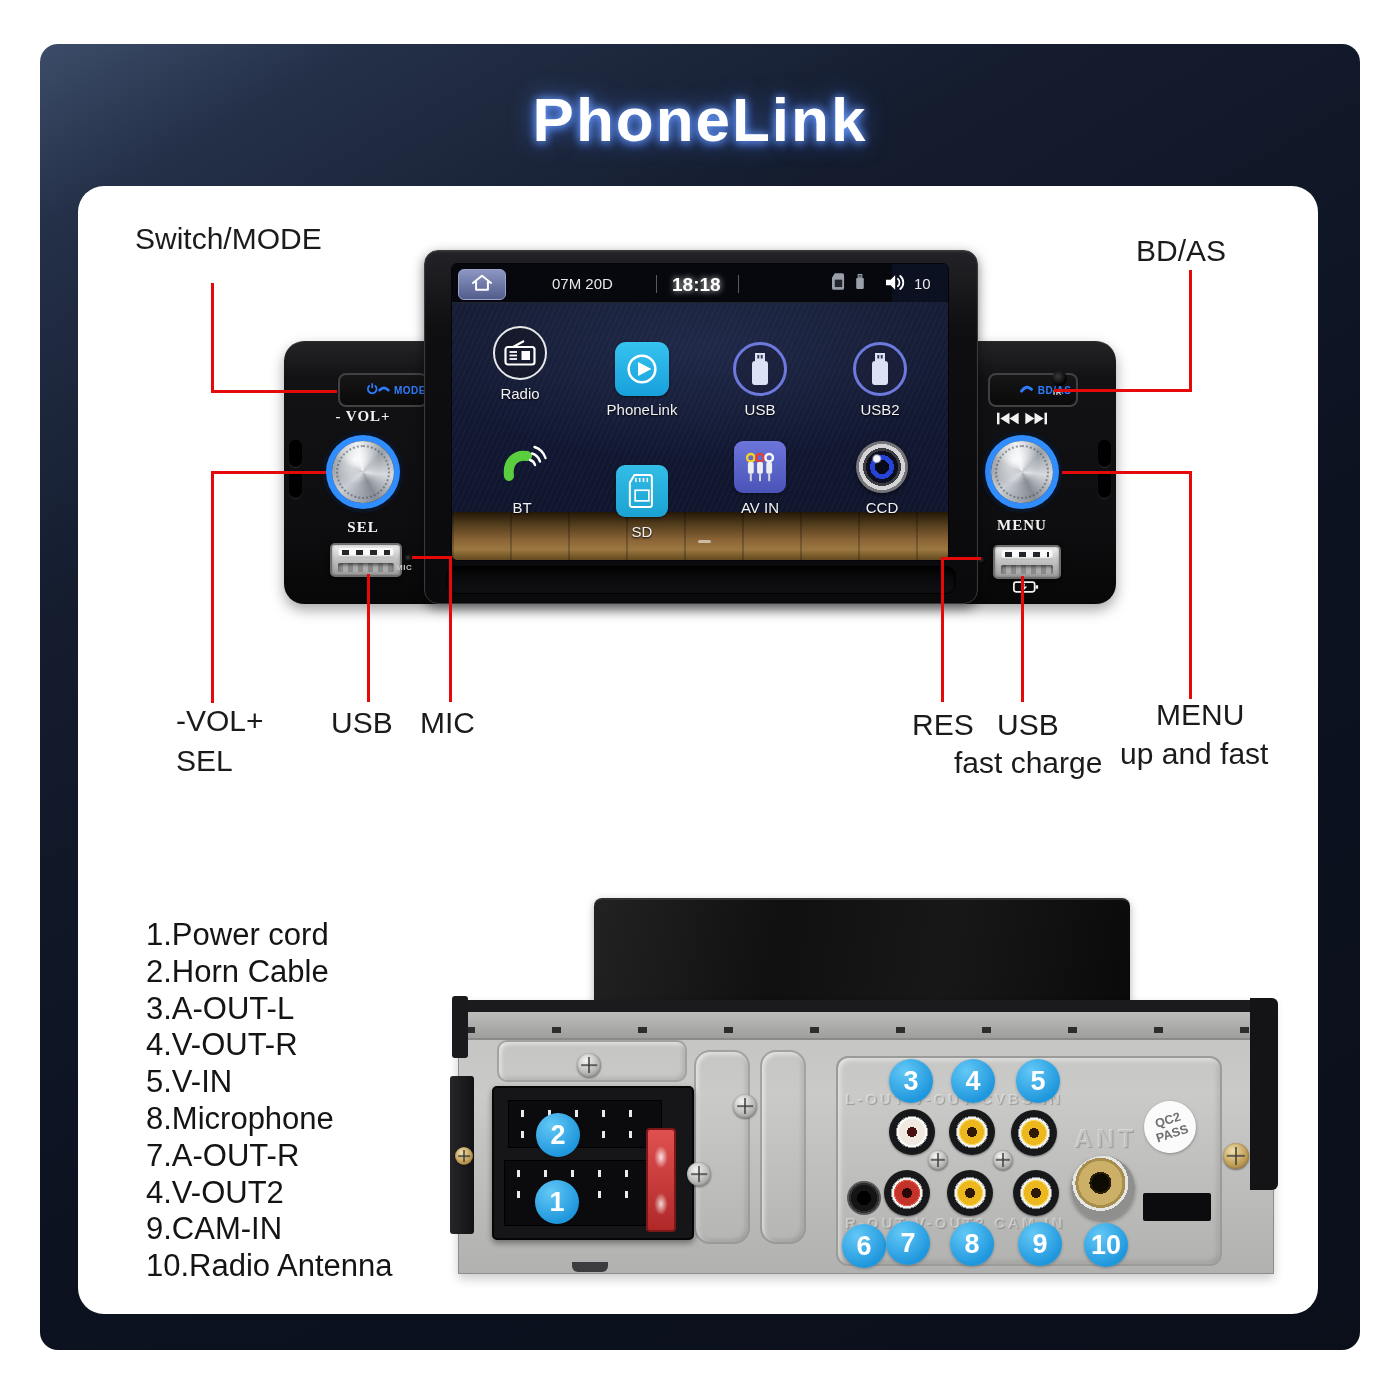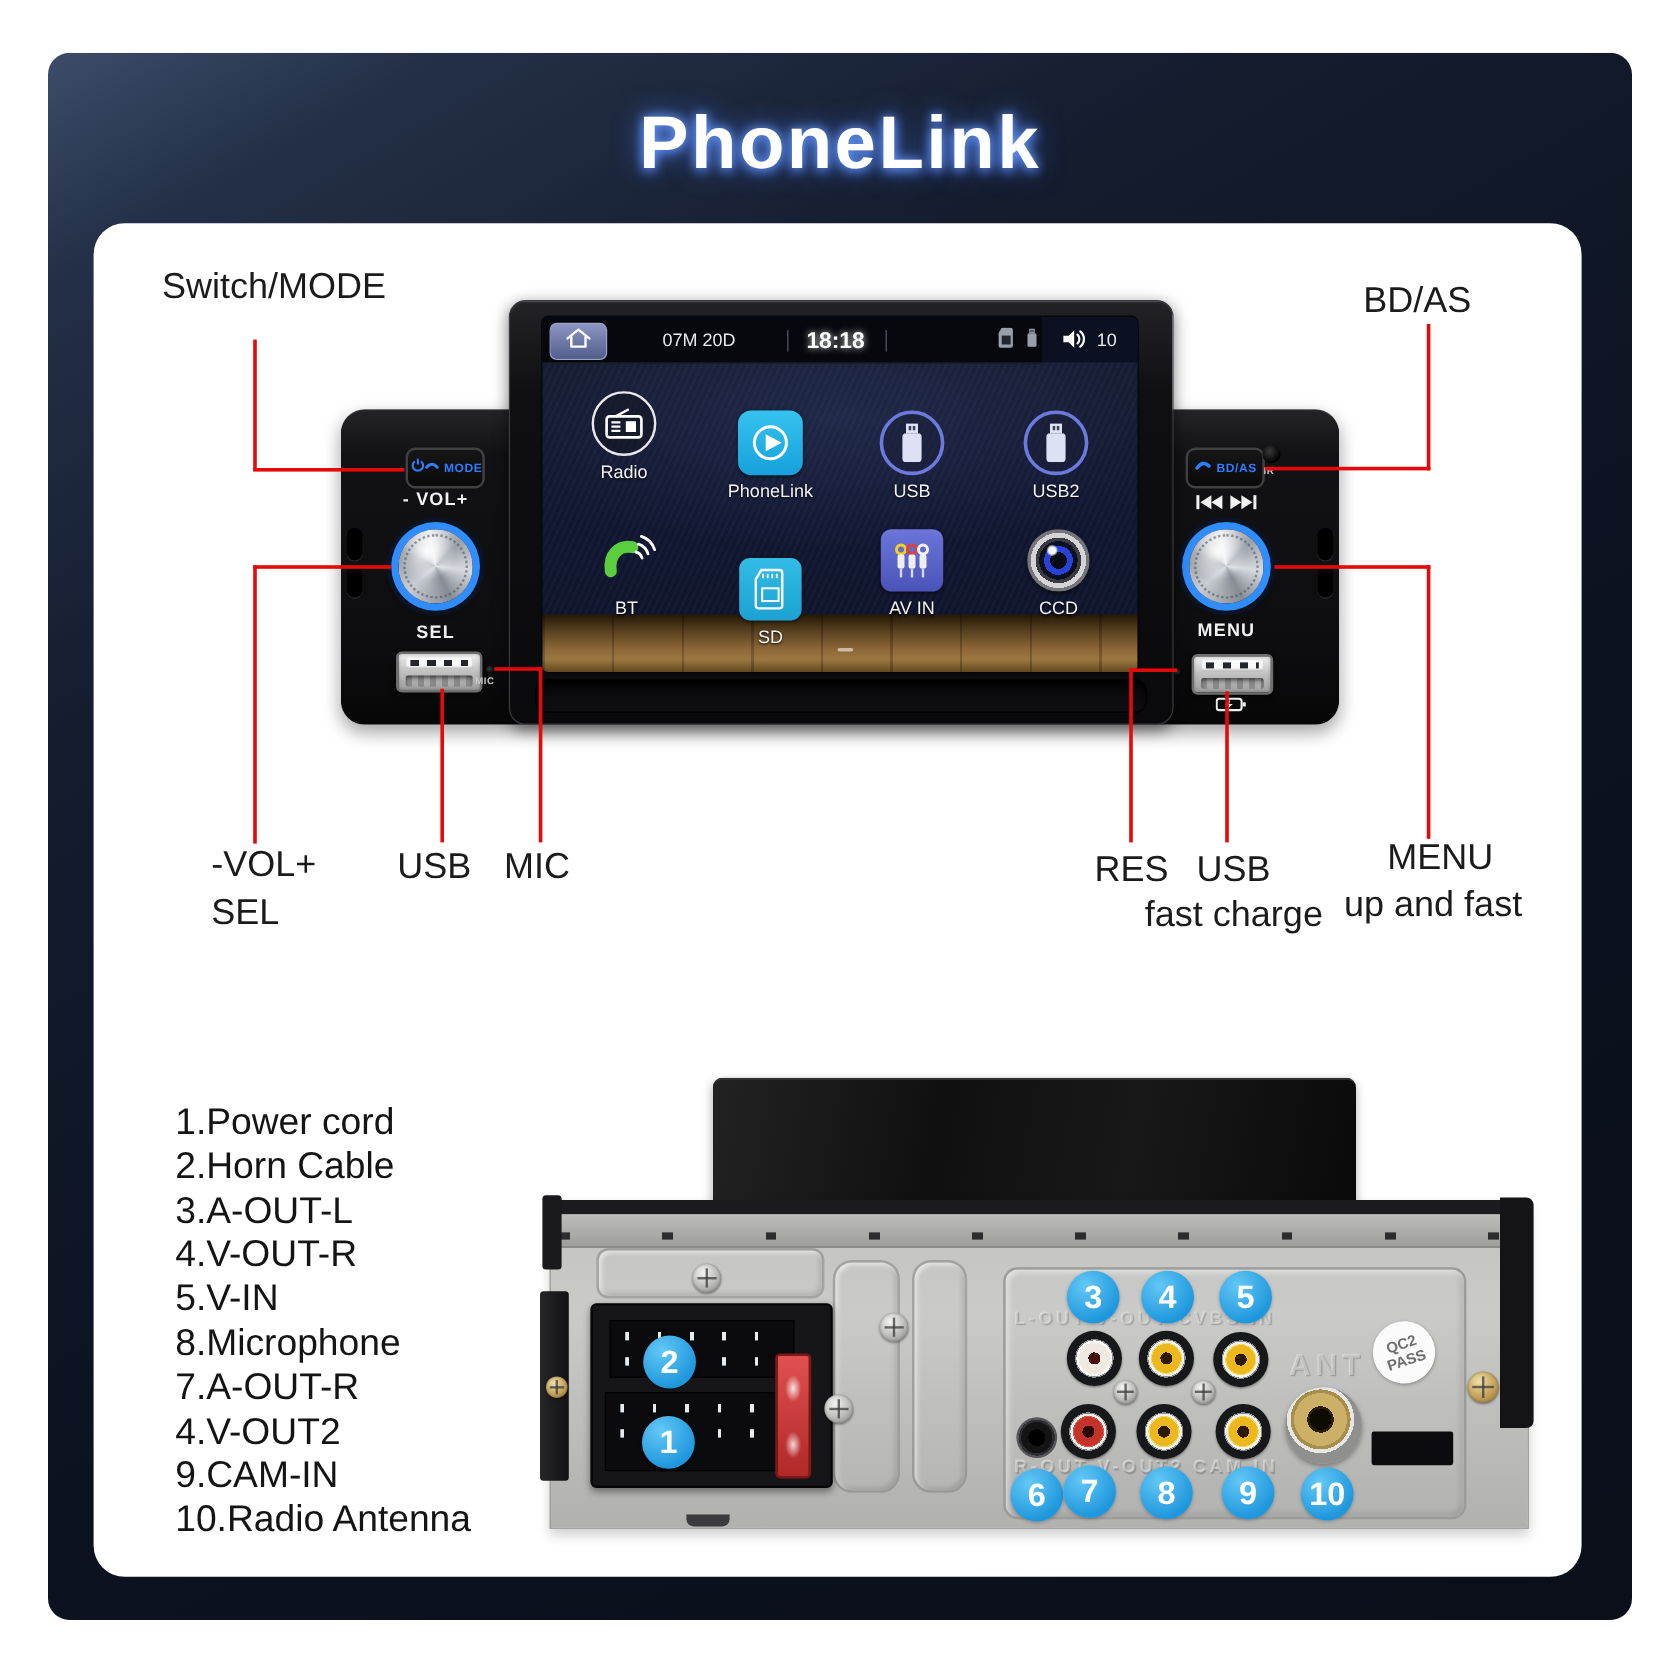--- a/index.html
+++ b/index.html
@@ -19,23 +19,23 @@
   .lbl{position:absolute;font-size:30px;color:#1b1b1b;white-space:nowrap;}
   .rline{position:absolute;background:#e60909;z-index:7;}
 
   
   .unit-body{position:absolute;left:284px;top:341px;width:832px;height:262px;border-radius:20px;
     background:linear-gradient(180deg,#242427 0%,#121214 14%,#0e0e10 70%,#070708 100%);
     box-shadow:0 6px 14px rgba(0,0,0,.35);border-top:1px solid rgba(255,255,255,.14);}
   .slot{position:absolute;width:13px;height:27px;border-radius:7px;background:#000;
     box-shadow:inset 0 2px 3px #000,0 1px 1px rgba(255,255,255,.12);}
   .panelbtn{position:absolute;width:62px;height:30px;border:2px solid #414144;border-radius:8px;
-    background:linear-gradient(180deg,#161617,#0a0a0b);display:flex;align-items:center;justify-content:center;gap:4px;}
+    background:linear-gradient(180deg,#161617,#0a0a0b);display:flex;align-items:center;justify-content:center;gap:4px;padding-left:24px;}
   .bluetxt{color:#2f7dff;font-weight:bold;font-size:10px;letter-spacing:.5px;}
-  .whitetxt{color:#f2f2f2;font-weight:bold;font-size:15px;letter-spacing:1px;white-space:nowrap;}
+  .whitetxt{color:#f2f2f2;font-weight:bold;font-size:15px;letter-spacing:1px;white-space:nowrap;font-family:Liberation Serif, serif;}
   .tinytxt{position:absolute;color:#c9c9c9;font-size:8px;font-weight:bold;letter-spacing:.5px;}
   .holedot{position:absolute;border-radius:50%;background:radial-gradient(circle at 40% 35%,#3a3a3c,#000 70%);}
   .knob{position:absolute;width:62px;height:62px;border-radius:50%;
     background:radial-gradient(circle at 38% 30%,rgba(255,255,255,.95),rgba(255,255,255,0) 42%),
       conic-gradient(from 230deg,#c9cdd3,#8e949c 18%,#e6e9ed 33%,#9aa0a8 48%,#d7dade 63%,#868c94 79%,#c9cdd3);
     box-shadow:0 0 0 6px #2f8dff,0 0 0 10px #0b1422,0 4px 9px rgba(0,0,0,.6);}
   .knob::after{content:"";position:absolute;inset:4px;border-radius:50%;border:2px dotted rgba(72,78,88,.55);}
   .usbport{position:absolute;width:68px;height:30px;border-radius:5px;border:2px solid #6e6e6e;
     background:linear-gradient(180deg,#f0f0f0,#c4c4c4 45%,#9d9d9d);
     box-shadow:0 2px 4px rgba(0,0,0,.55),inset 0 0 3px rgba(0,0,0,.3);}
@@ -46,21 +46,21 @@
   .usbport .cavity{position:absolute;left:6px;right:6px;bottom:3px;height:9px;border-radius:2px;
     background:repeating-linear-gradient(90deg,#8a8a8a 0 5px,#ababab 5px 10px);box-shadow:inset 0 2px 3px rgba(0,0,0,.5);}
 
   
   .bezel{position:absolute;left:424px;top:250px;width:552px;height:352px;border-radius:14px;
     background:linear-gradient(180deg,#232327,#0f0f12 22%,#0a0a0c 100%);border:1px solid #39393d;
     box-shadow:0 4px 12px rgba(0,0,0,.5),inset 0 1px 2px rgba(255,255,255,.08);z-index:2;}
   .glass{position:absolute;left:452px;top:264px;width:496px;height:296px;border-radius:5px;overflow:hidden;
     background:#0c1122;outline:1px solid #04050a;z-index:3;}
   .statusbar{position:absolute;left:0;top:0;width:416px;height:38px;background:rgba(6,7,12,.94);
-    border-bottom:1px solid #20242f;z-index:4;}
+    border-bottom:1px solid #20242f;z-index:4;padding-left:24px;}
   .wallpaper{position:absolute;left:0;top:38px;width:496px;height:258px;
     background:radial-gradient(90% 70% at 50% 18%,rgba(78,98,158,.20),rgba(0,0,0,0) 62%),
       repeating-linear-gradient(115deg,rgba(255,255,255,.025) 0 2px,rgba(0,0,0,0) 2px 5px),
       linear-gradient(180deg,#151c33 0%,#111731 55%,#0e142a 100%);}
   .floor{position:absolute;left:0;bottom:0;width:496px;height:48px;
     background:repeating-linear-gradient(90deg,rgba(0,0,0,.22) 0 2px,rgba(0,0,0,0) 2px 58px),
       linear-gradient(180deg,#241708 0%,#56401e 28%,#8a6436 58%,#9c7840 78%,#63491f 100%);}
   .pagedash{position:absolute;left:246px;bottom:17px;width:13px;height:3px;background:rgba(255,255,255,.55);border-radius:2px;}
   .homebtn{position:absolute;left:6px;top:5px;width:46px;height:29px;border-radius:6px;
     background:linear-gradient(180deg,#8d96c2,#525d8c);border:1px solid #9aa3cc;

